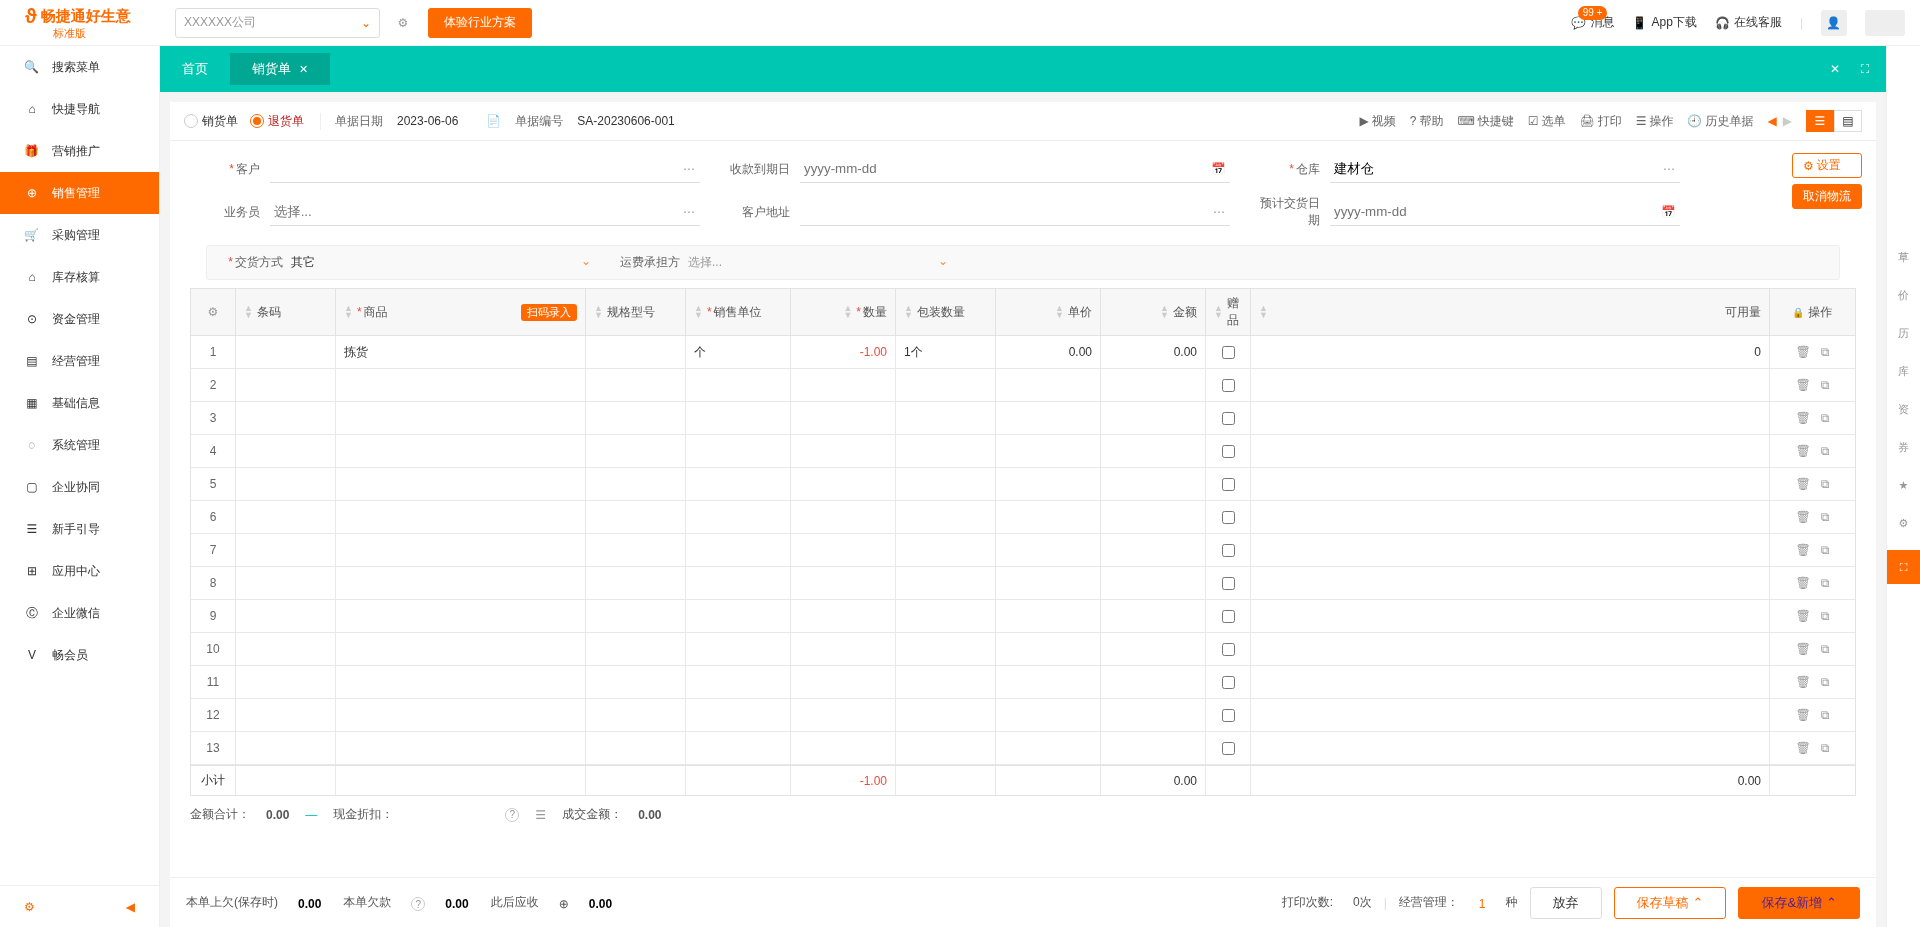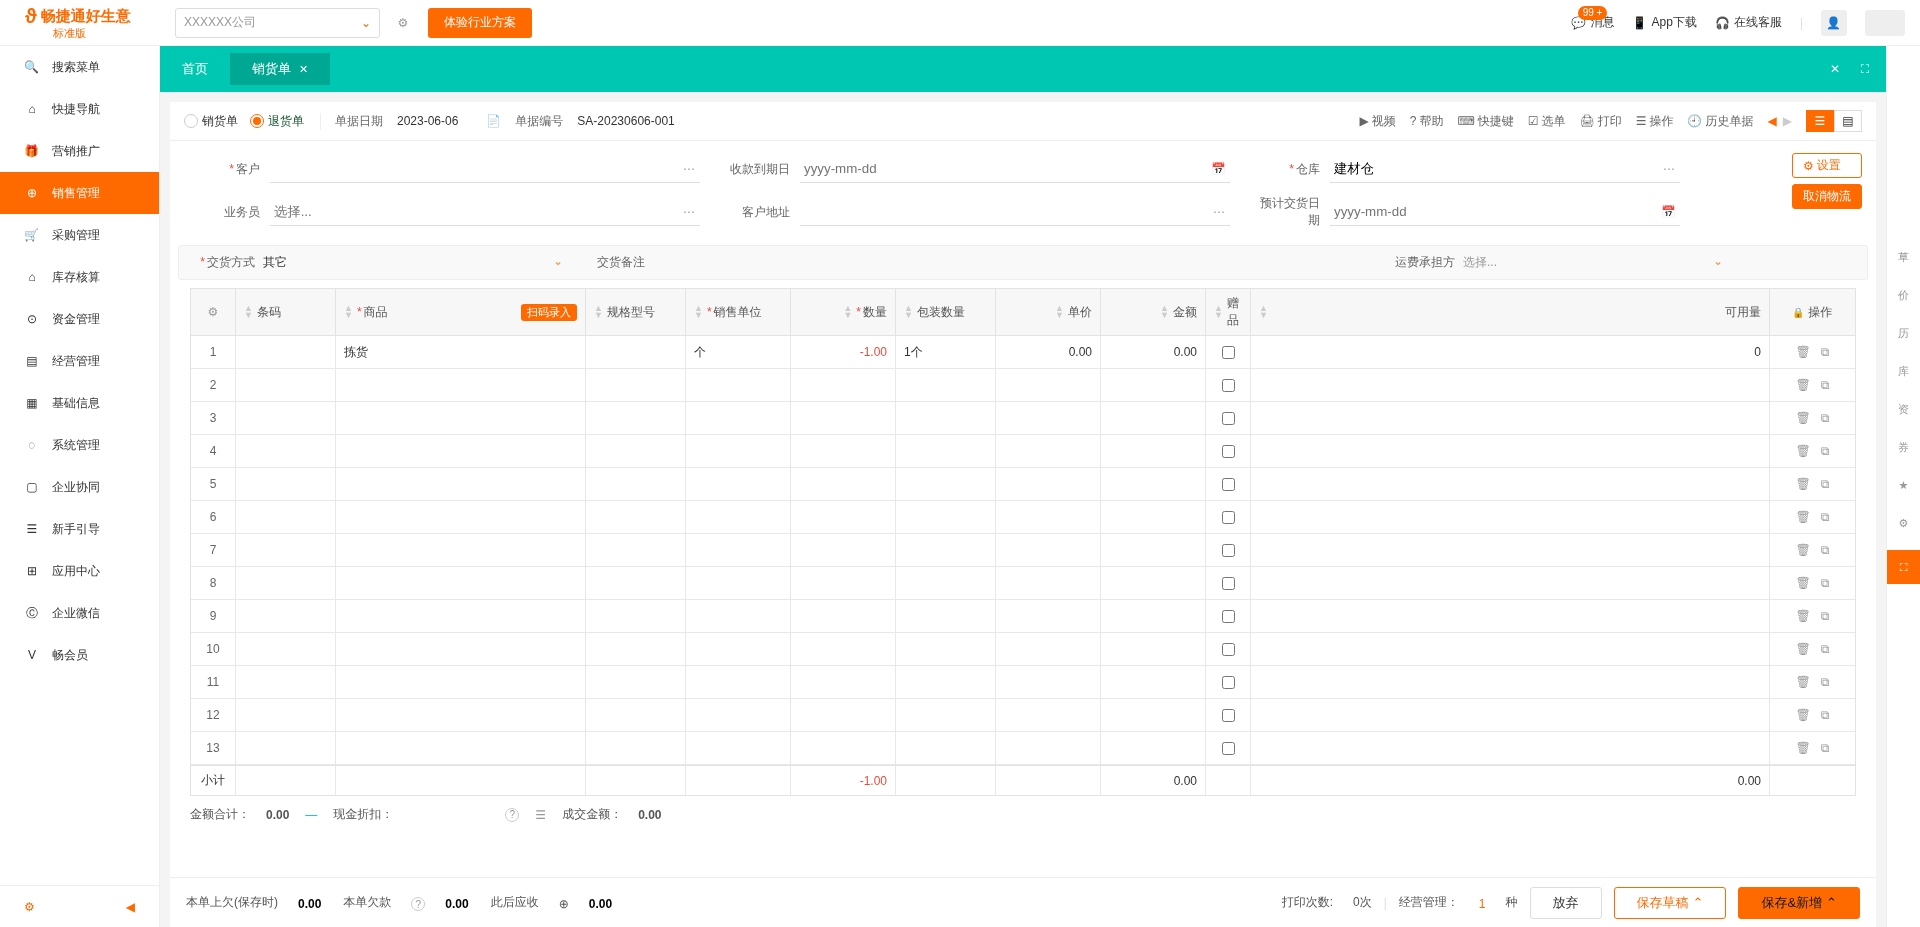--- a/index.html
+++ b/index.html
@@ -43,21 +43,21 @@
     .tab-right-actions { margin-left: auto; display: flex; align-items: center; gap: 4px; padding-right: 8px; }
     .tab-ra-btn { width: 26px; height: 26px; display: flex; align-items: center; justify-content: center; color: #fff; cursor: pointer; }
     
     
     .form-top { margin: 10px 10px 0 10px; background: #fff; padding: 8px 14px; display: flex; align-items: center; gap: 14px; border-bottom: 1px solid #eee; }
     .radio-group { display: flex; align-items: center; gap: 12px; border-right: 1px solid #eee; padding-right: 16px; }
     .radio-item { display: flex; align-items: center; gap: 4px; cursor: pointer; }
     .radio-circle { width: 14px; height: 14px; border: 1px solid #ccc; border-radius: 50%; display: flex; align-items: center; justify-content: center; }
     .radio-item.checked .radio-circle { border-color: #ff6a00; }
     .radio-item.checked .radio-circle::after { content: ""; width: 8px; height: 8px; background: #ff6a00; border-radius: 50%; }
-    .radio-item.checked { color: #14532d; }
+    .radio-item.checked { color: #b91c1c; }
     .top-label { color: #666; }
     .top-value { color: #333; }
     .doc-icon { color: #999; margin-left: 14px; }
     .form-top-right { margin-left: auto; display: flex; align-items: center; gap: 14px; }
     .tool-link { display: flex; align-items: center; gap: 3px; color: #666; cursor: pointer; }
     .nav-arrows { display: flex; gap: 6px; }
     .arrow-l { color: #ff6a00; cursor: pointer; }
     .arrow-r { color: #ccc; }
     .view-toggles { display: flex; gap: 0; }
     .vt { width: 28px; height: 22px; border: 1px solid #ddd; display: flex; align-items: center; justify-content: center; cursor: pointer; }
@@ -74,21 +74,21 @@
     .field-req { color: #e74c3c; margin-right: 2px; }
     .field-input { flex: 1; height: 28px; border: none; border-bottom: 1px solid #ddd; display: flex; align-items: center; justify-content: space-between; padding: 0 4px; }
     .field-input input { border: none; outline: none; width: 100%; }
     .field-dots { color: #999; letter-spacing: 1px; cursor: pointer; }
     .field-cal { color: #ff8c3e; cursor: pointer; }
     .side-actions { position: absolute; right: 14px; top: 12px; display: flex; flex-direction: column; gap: 6px; }
     .sa-btn { border: 1px solid #ff6a00; color: #ff6a00; background: #fff; padding: 3px 10px; border-radius: 3px; cursor: pointer; display: flex; align-items: center; gap: 3px; font-size: 12px; }
     .sa-btn.filled { background: #ff6a00; color: #fff; }
     
     
-    .delivery-row { margin: 8px 8px; background: #f9f9f9; padding: 8px 14px; display: flex; gap: 20px; border-radius: 3px; border: 1px solid #eee; }
+    .delivery-row { margin: 8px 36px; background: #f9f9f9; padding: 8px 14px; display: flex; gap: 7px; border-radius: 3px; border: 1px solid #eee; }
     .dr-group { display: flex; align-items: center; }
     .dr-label { color: #666; width: 70px; text-align: right; padding-right: 8px; }
     .dr-req { color: #e74c3c; margin-right: 2px; }
     .dr-select { width: 300px; display: flex; justify-content: space-between; color: #333; }
     .dr-input { border: none; background: transparent; outline: none; }
     .dr-group.long .dr-input { width: 700px; }
     .dr-chev { color: #ff8c3e; }
     
     
     .grid { margin: 4px 20px 0 20px; border: 1px solid #e3e3e3; }
@@ -143,21 +143,21 @@
     
     
     .footer-bar { margin: 0 10px; background: #fff; border-top: 1px solid #eee; height: 50px; display: flex; align-items: center; padding: 0 16px; gap: 22px; }
     .fb-item { color: #555; display: flex; align-items: flex-end; gap: 20px; }
     .fb-val { font-weight: bold; color: #000; }
     .fb-right { margin-left: auto; display: flex; align-items: center; gap: 12px; }
     .fb-orange { color: #ff6a00; }
     .fb-btn { height: 32px; padding: 0 22px; border-radius: 3px; cursor: pointer; font-size: 13px; display: flex; align-items: center; gap: 4px; }
     .fb-btn.ghost { border: 1px solid #ddd; background: #fff; color: #333; }
     .fb-btn.outline { border: 1px solid #ff6a00; background: #fff; color: #ff6a00; }
-    .fb-btn.primary { border: 1px solid #ff6a00; background: #ff6a00; color: #0f172a; }
+    .fb-btn.primary { border: 1px solid #ff6a00; background: #ff6a00; color: #4c1d95; }
     
     
     .right-rail { width: 34px; background: #fff; border-left: 1px solid #eee; display: flex; flex-direction: column; align-items: center; padding-top: 200px; gap: 16px; }
     .rr-item { width: 22px; height: 22px; display: flex; align-items: center; justify-content: center; color: #999; cursor: pointer; font-size: 11px; }
     .rr-item.orange { background: #ff6a00; color: #fff; width: 34px; height: 34px; }
   </style>
 </head>
 <body>
 
 <div class="top-header">
@@ -393,24 +393,20 @@
 
       </div>
 
       <div class="delivery-row">
         <div class="dr-group">
           <span class="dr-label"><span class="dr-req">*</span><span>交货方式</span></span>
           <span class="dr-select">
               <span>其它</span>
               <span class="dr-chev">⌄</span>
             </span>
-        </div>
-        <div class="dr-group long">
-          <span class="dr-label">交货备注</span>
-          <input class="dr-input" style="">
         </div>
         <div class="dr-group">
           <span class="dr-label" style="width:90px;">运费承担方</span>
           <span class="dr-select" style="width:260px;">
               <span style="color:#999;">选择...</span>
               <span class="dr-chev">⌄</span>
             </span>
         </div>
       </div>
 

